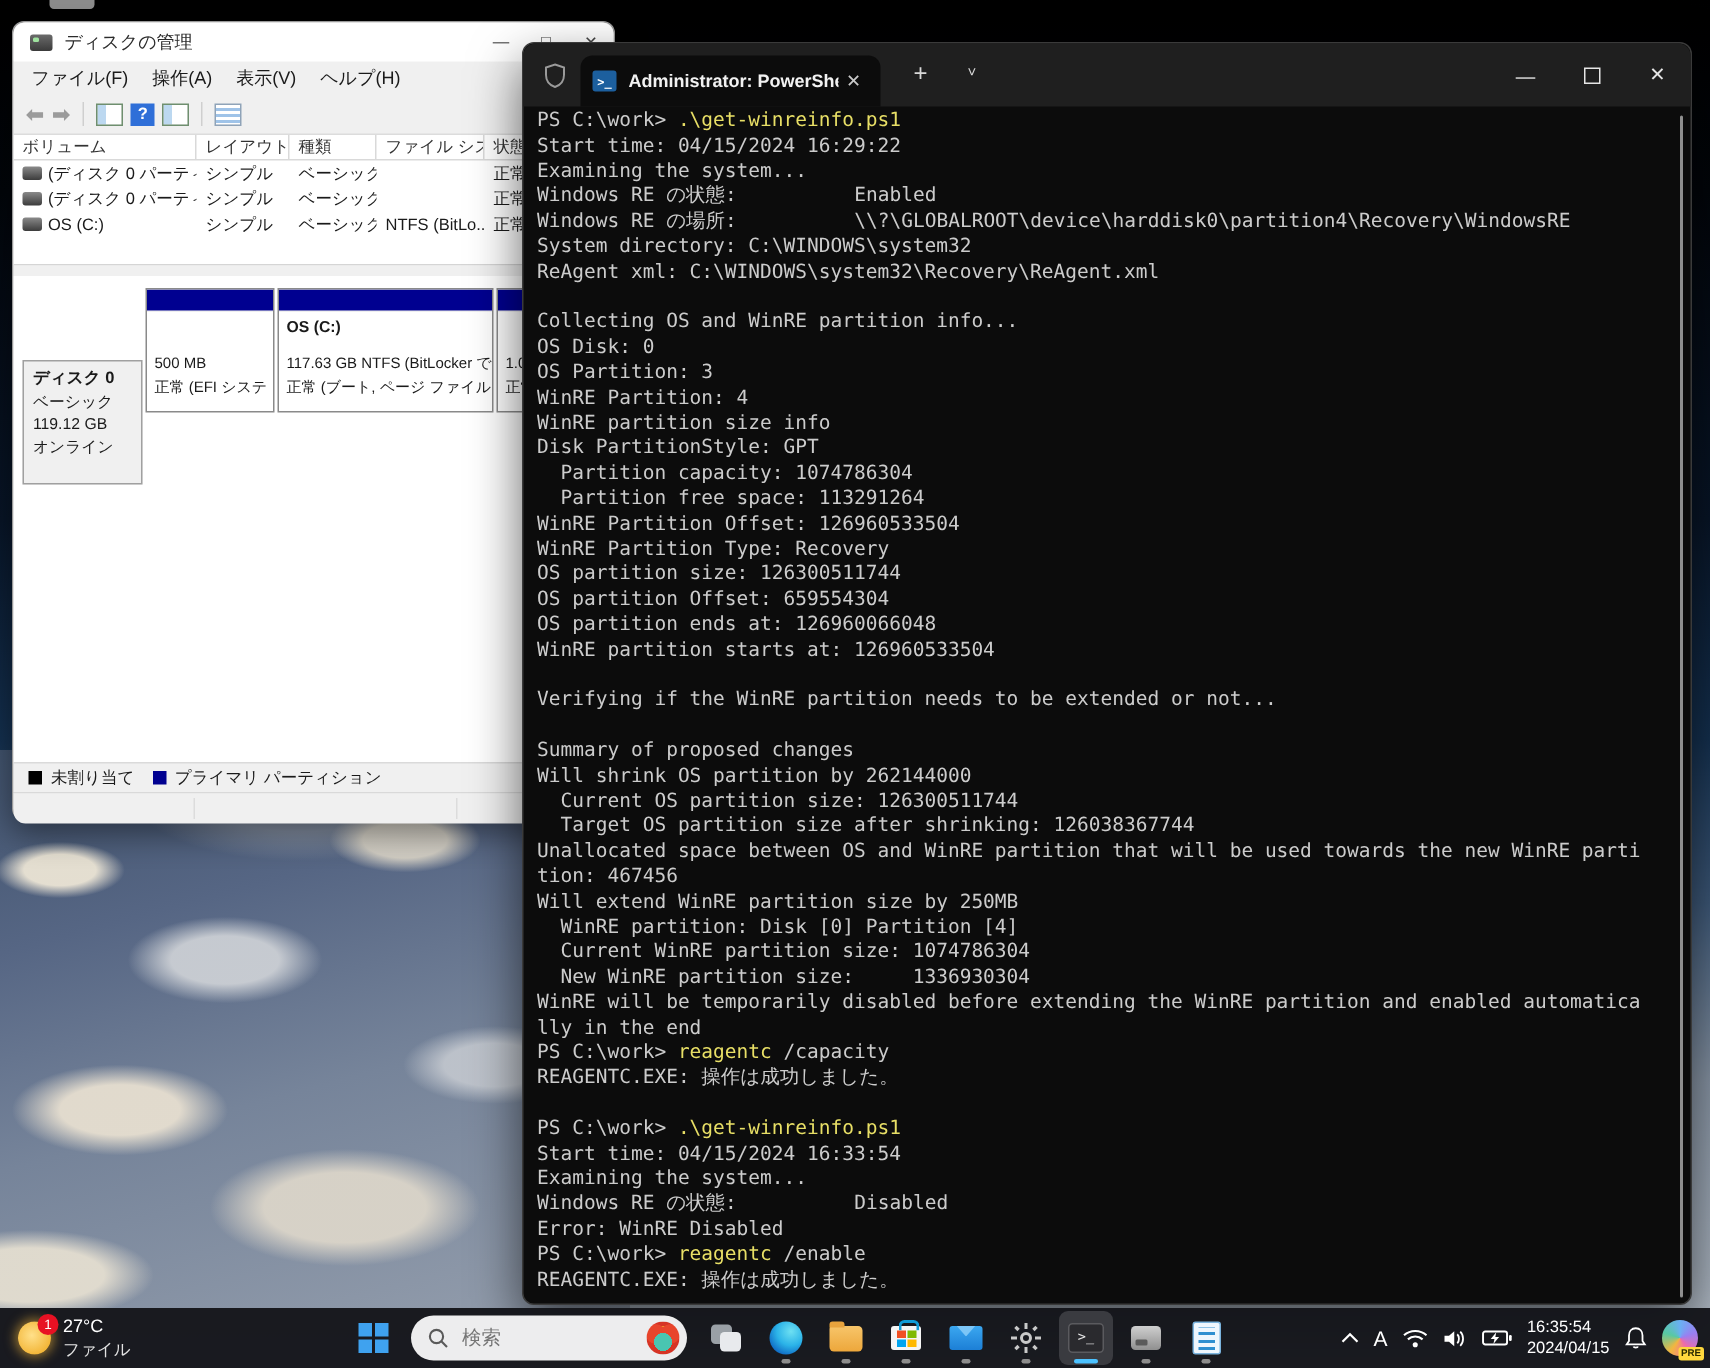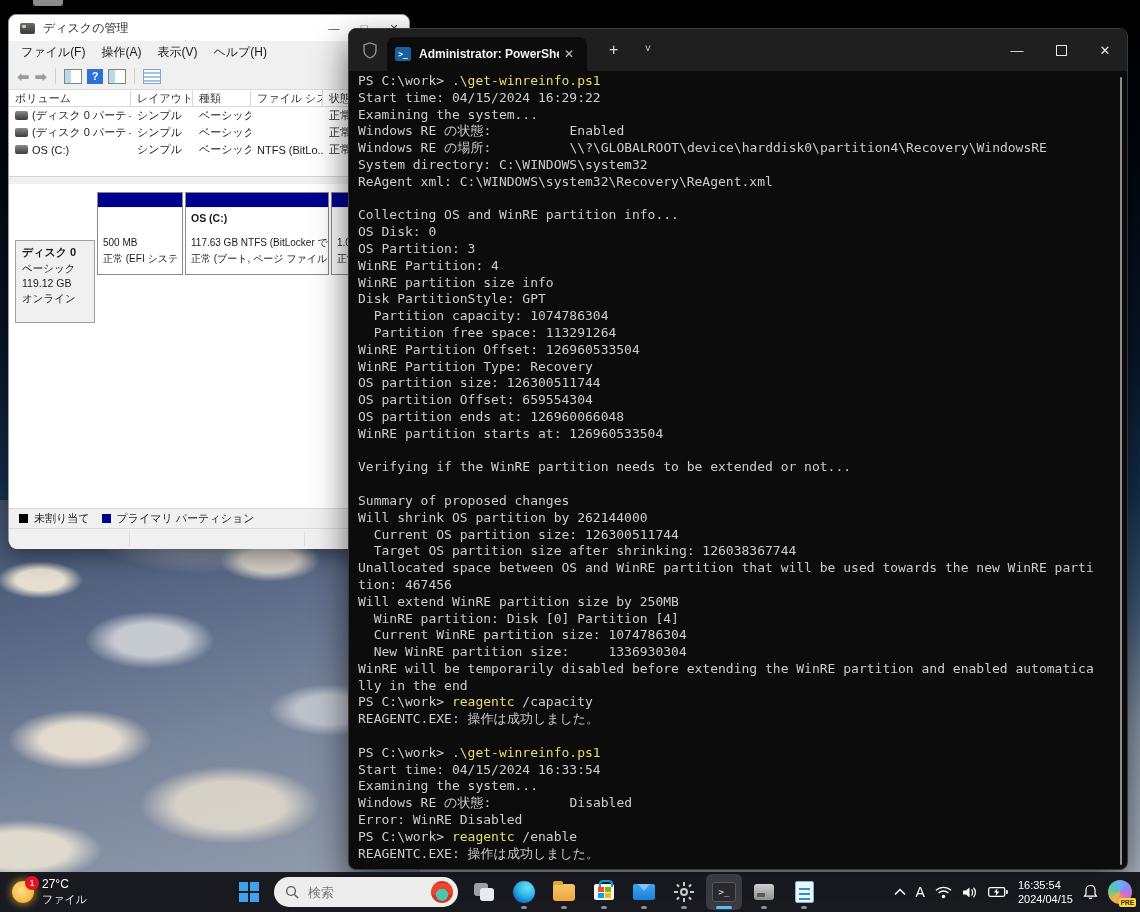--- a/index.html
+++ b/index.html
@@ -87,21 +87,21 @@
     background:radial-gradient(circle at 42% 42%,#ffe08a,#f3b73a 70%);box-shadow:0 0 7px 2px rgba(243,183,58,.55);}
   .sun-badge{position:absolute;right:-5px;top:-5px;width:14px;height:14px;border-radius:50%;background:#e81123;color:#fff;
     font-size:9px;display:flex;align-items:center;justify-content:center;}
   .weather-text{color:#fff;font-size:12px;line-height:1.25;}
   .weather-text .sub{font-size:11px;color:#e3e3e3;}
   .tb-center{position:absolute;left:232px;top:0;height:40px;display:flex;align-items:center;gap:8px;}
   .start{width:34px;height:34px;display:flex;align-items:center;justify-content:center;border-radius:5px;}
   .winlogo{display:grid;grid-template-columns:9px 9px;grid-template-rows:9px 9px;gap:1.5px;}
   .winlogo i{background:#3fa2ef;}
   .searchbox{width:184px;height:30px;background:rgba(245,245,245,.97);border-radius:15px;display:flex;align-items:center;padding:0 5px 0 11px;box-sizing:border-box;gap:7px;}
-  .searchbox input{border:0;outline:0;background:transparent;flex:1;font-size:13px;color:#0f766e;width:90px;font-family:Liberation Sans, sans-serif;}
+  .searchbox input{border:0;outline:0;background:transparent;flex:1;font-size:13px;color:#0f766e;width:90px;font-family:Liberation Serif, serif;}
   .search-char{width:22px;height:22px;border-radius:50%;flex:0 0 auto;
     background:radial-gradient(circle at 50% 62%,#49c5b1 0 34%,transparent 35%),
                radial-gradient(circle at 28% 38%,#e8452c 0 30%,transparent 32%),
                radial-gradient(circle at 72% 38%,#e8452c 0 30%,transparent 32%),
                radial-gradient(circle at 50% 45%,#f28c28 0 42%,#d63425 43% 75%,transparent 76%);}
   .apps{display:flex;align-items:center;gap:4px;}
   .slot{position:relative;width:36px;height:36px;display:flex;align-items:center;justify-content:center;border-radius:6px;}
   .slot.active{background:#3a3b40;}
   .dash{position:absolute;bottom:1px;left:50%;transform:translateX(-50%);width:6px;height:3px;border-radius:2px;background:#8d8d8d;}
   .slot.active .dash{width:16px;background:#4cc2ff;}

